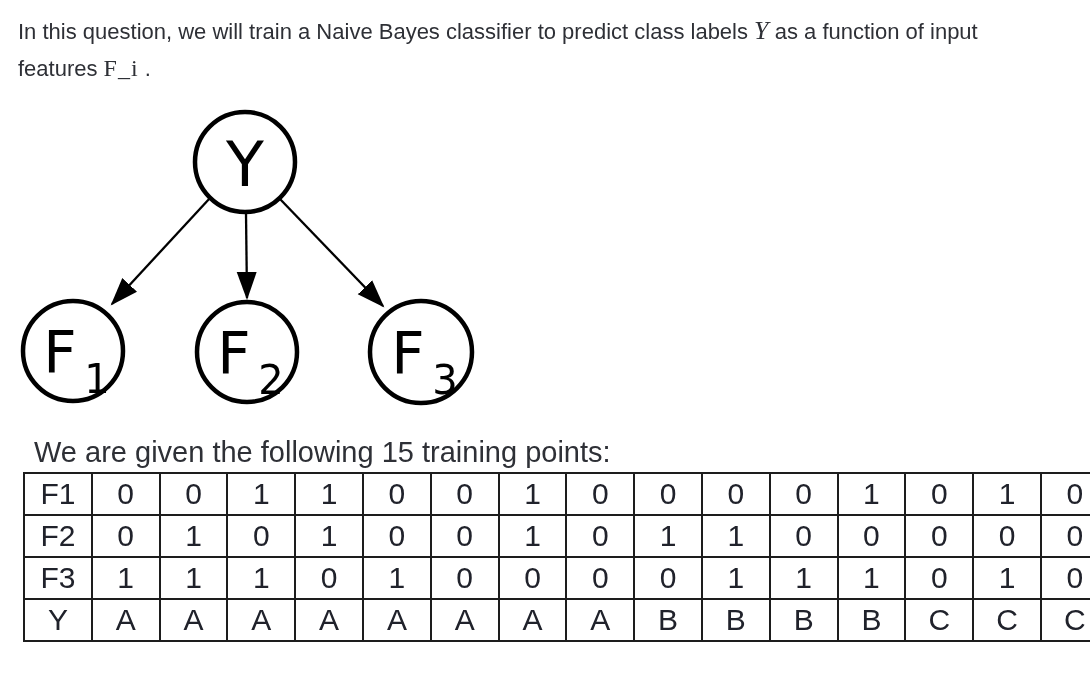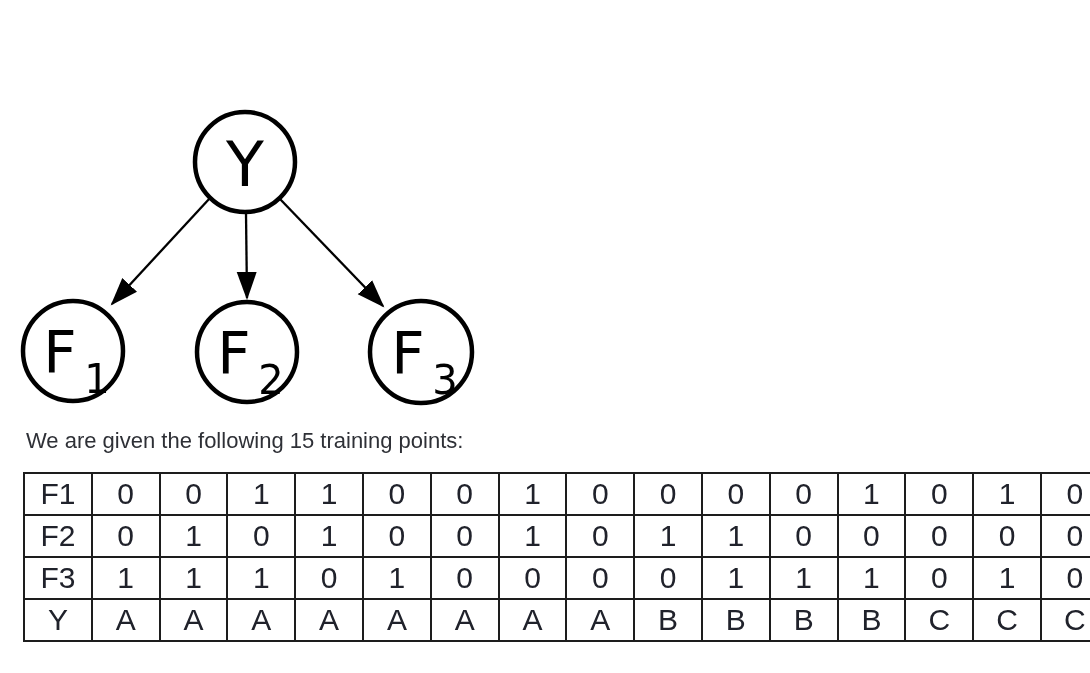--- a/index.html
+++ b/index.html
@@ -23,22 +23,22 @@
   .math-roman{
     font-family:"Liberation Serif","DejaVu Serif",serif;
     font-size:24px;letter-spacing:1px;
   }
   .diagram{position:absolute;left:0;top:98px;}
   .node-label{
     font-family:"DejaVu Sans","Liberation Sans",sans-serif;
     fill:#000000;
   }
   .training{
-    position:absolute;left:18px;top:420px;margin:8px;
-    font-size:22px;color:#2e3036;
+    position:absolute;left:18px;top:420px;margin:16px;
+    font-size:29px;color:#2e3036;
   }
   table.train{
     position:absolute;left:23px;top:472px;
     border-collapse:collapse;table-layout:fixed;
     width:1053px;
   }
   table.train td{
     border:2px solid #1d1d1d;
     width:65.8px;height:40px;
     text-align:center;vertical-align:middle;
@@ -46,20 +46,21 @@
     color:#20222b;
     padding:0;
     font-family:"Liberation Sans","DejaVu Sans",sans-serif;
   }
 </style>
 </head>
 <body>
 
 <div class="page">
 
+  <p class="intro"><span>In this question, we will train a Naive Bayes classifier to predict class labels </span><span class="math-italic">Y</span><span> as a function of input</span><br><span>features </span><span class="math-roman">F_i</span><span> .</span></p>
 
   <svg class="diagram" width="500" height="315" viewBox="0 0 500 315">
     <defs>
       <marker id="arrow" markerUnits="userSpaceOnUse" markerWidth="30" markerHeight="24" refX="26" refY="11" orient="auto">
         <path d="M0,1 L28,11 L0,21 z" fill="#000000"></path>
       </marker>
     </defs>
 
     <line x1="210" y1="100" x2="112" y2="206" stroke="#000000" stroke-width="2.3" marker-end="url(#arrow)"></line>
     <line x1="246" y1="115" x2="247" y2="200" stroke="#000000" stroke-width="2.3" marker-end="url(#arrow)"></line>

